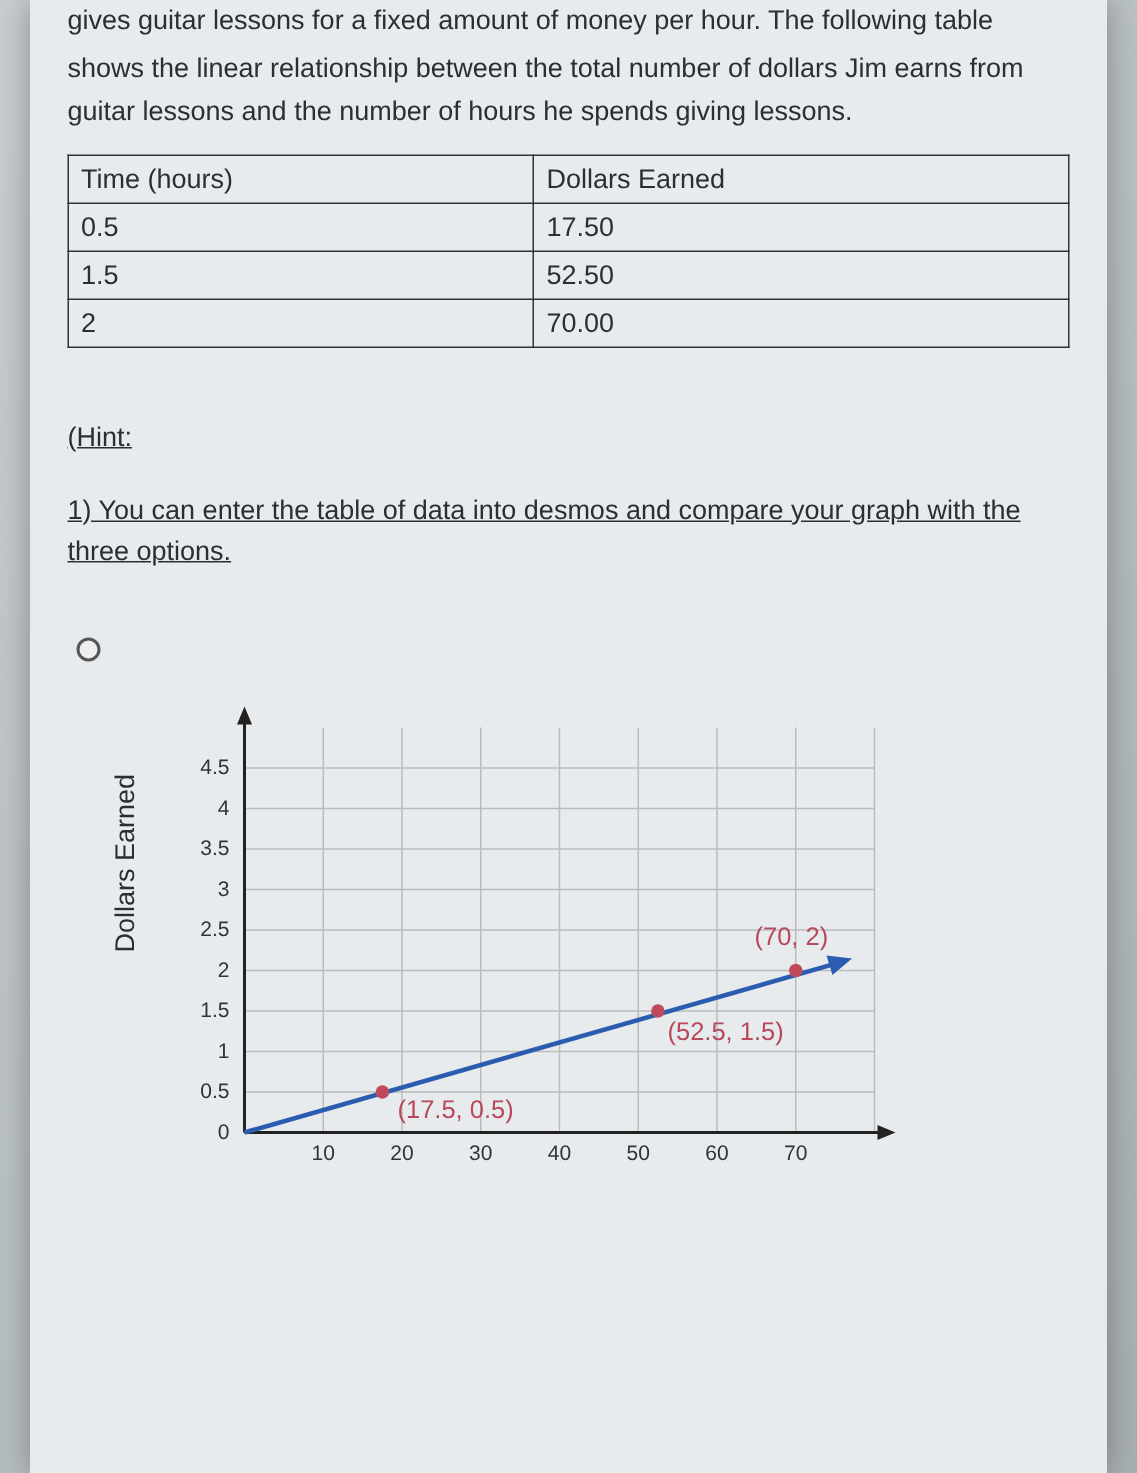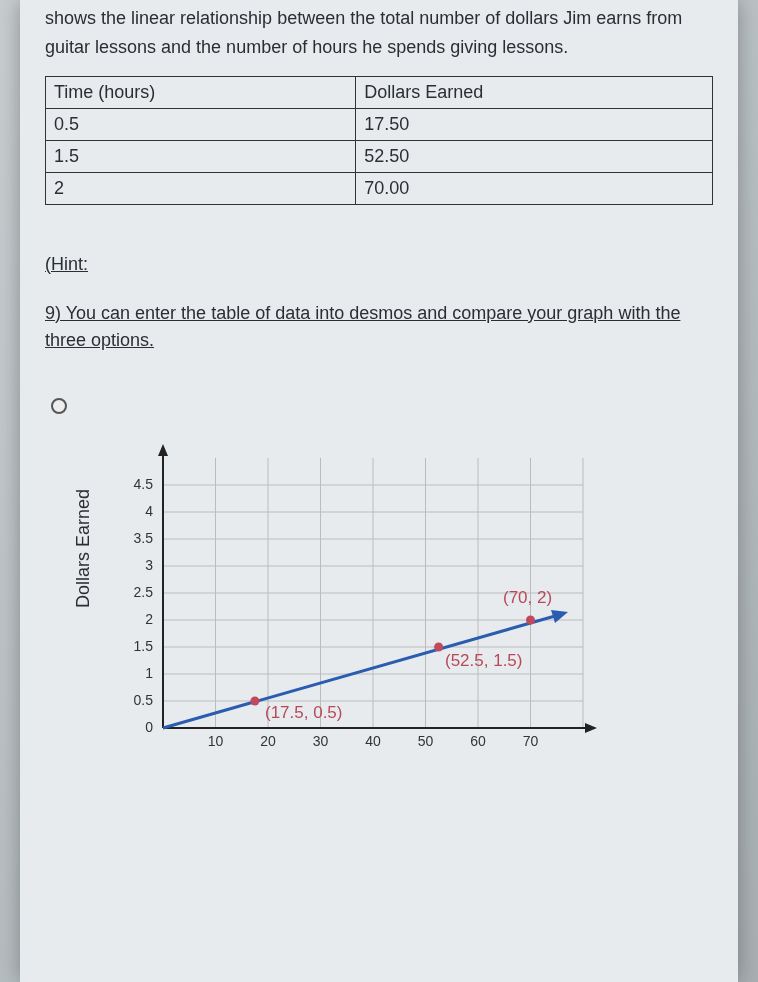--- a/index.html
+++ b/index.html
@@ -96,20 +96,21 @@
       font-size: 17px;
       fill: #b8485a;
       font-family: Arial, sans-serif;
     }
   </style>
 </head>
 <body>
 
 <div class="page">
 
+  <p class="intro-cut">gives guitar lessons for a fixed amount of money per hour. The following table</p>
   <p class="intro">shows the linear relationship between the total number of dollars Jim earns from guitar lessons and the number of hours he spends giving lessons.</p>
 
   <table class="data">
     <tbody>
         <tr>
       <td>Time (hours)</td>
       <td>Dollars Earned</td>
     </tr>
     <tr>
       <td>0.5</td>
@@ -122,21 +123,21 @@
     <tr>
       <td>2</td>
       <td>70.00</td>
     </tr>
   </tbody>
     </table>
 
 
   <div class="hint-block">
     <p>(Hint:</p>
-    <p>9) You can enter the table of data into desmos and compare your graph with the three options.</p>
+    <p>1) You can enter the table of data into desmos and compare your graph with the three options.</p>
   </div>
 
   <div class="option-row">
     <div class="radio"></div>
   </div>
 
   <div class="chart-wrap">
     <div class="y-axis-label">Dollars Earned</div>
     <svg class="chart" width="520" height="320" viewBox="0 0 520 320">
 

